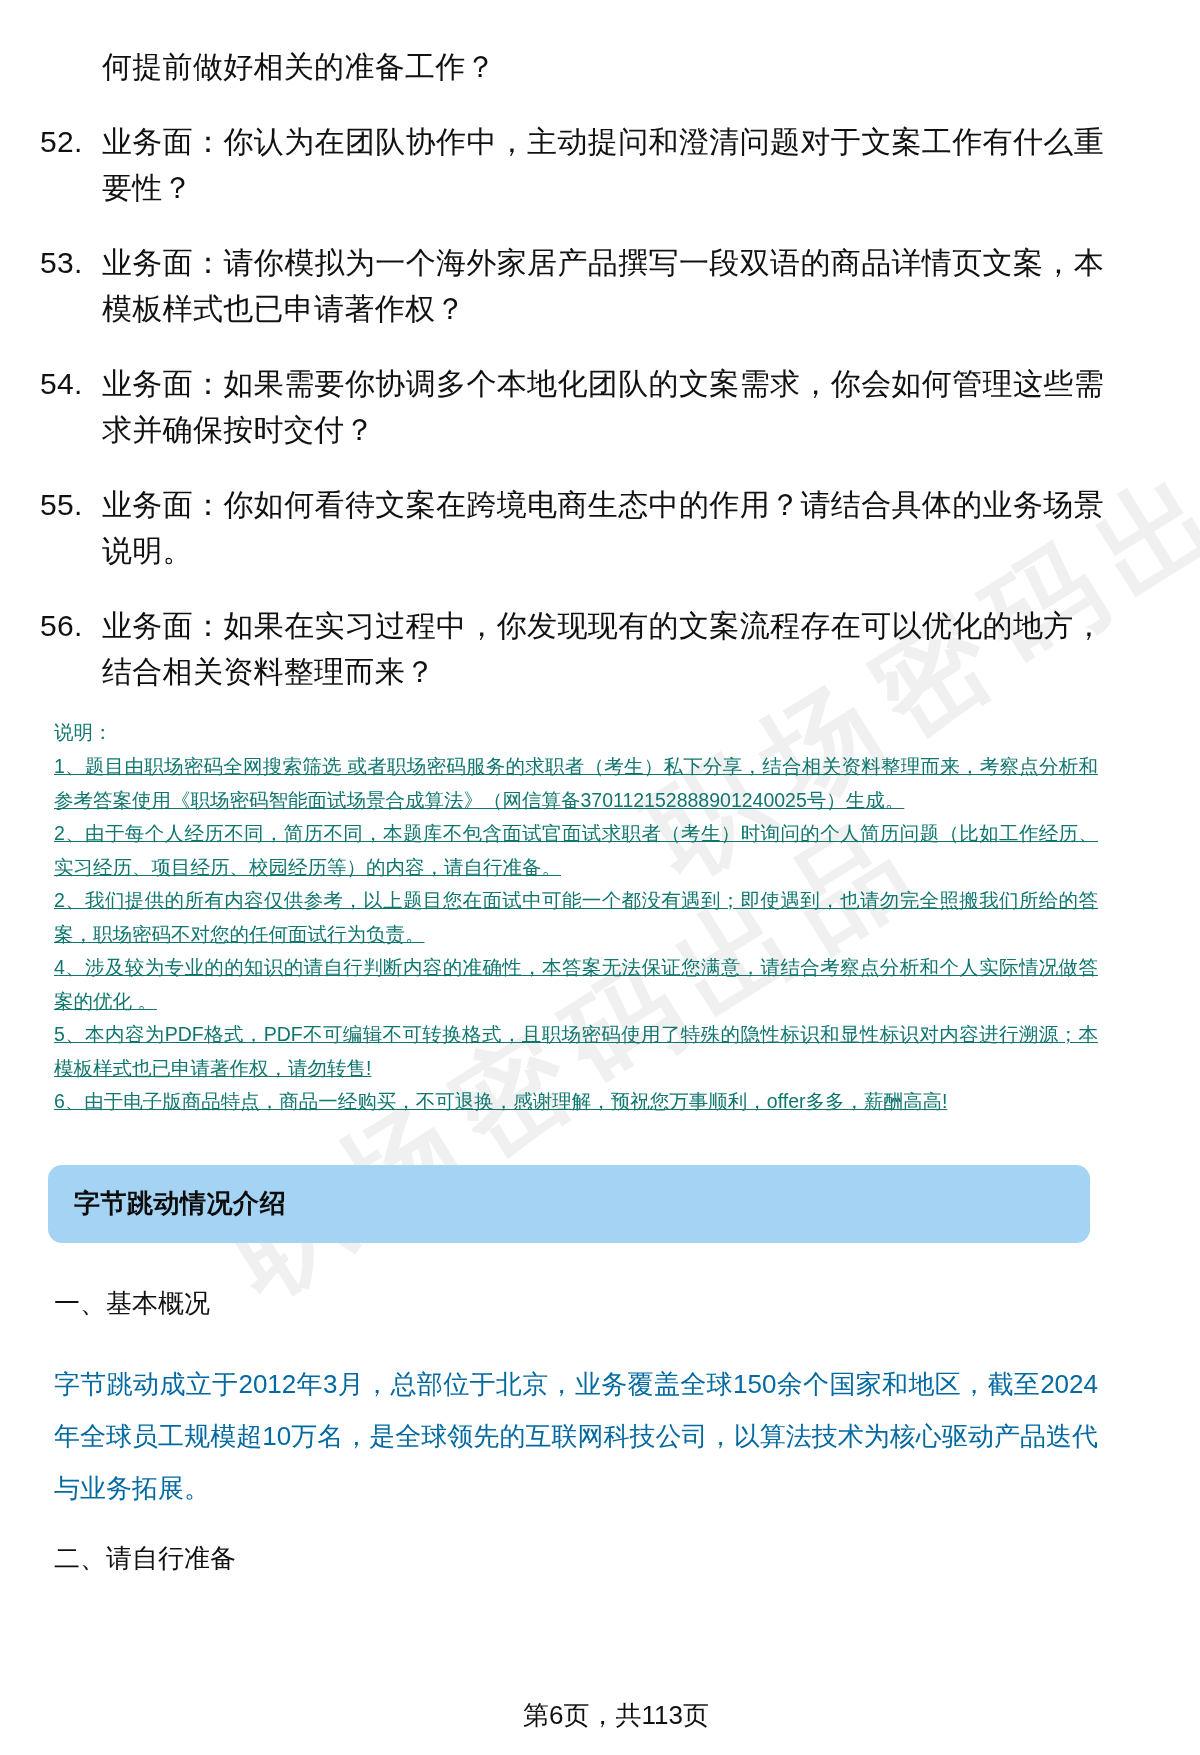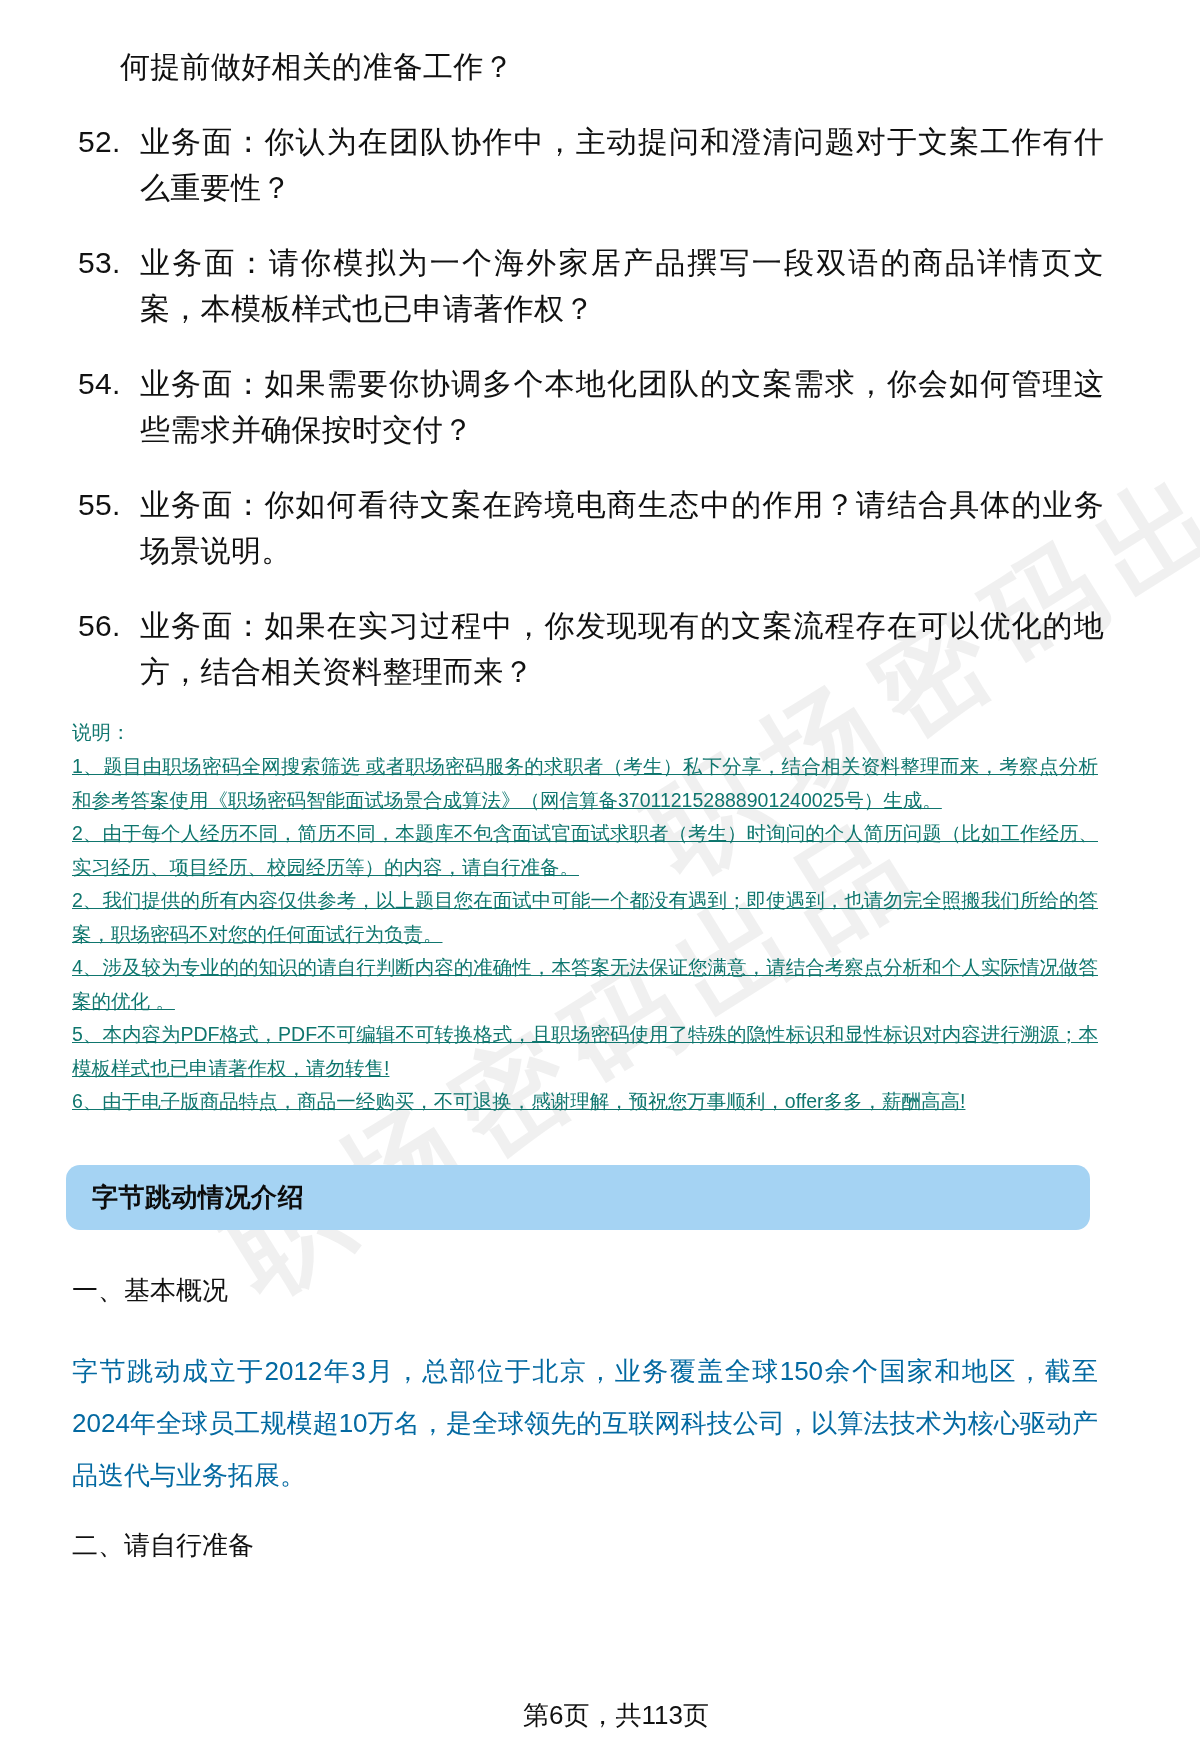--- a/index.html
+++ b/index.html
@@ -40,21 +40,21 @@
     letter-spacing: 0.18em;
     transform-origin: center center;
   }
   .wm-a { left: 600px; top: 560px; font-size: 112px; transform: rotate(-32deg); }
   .wm-b { left: 180px; top: 980px; font-size: 112px; transform: rotate(-32deg); }
 
   
   .content {
     position: relative;
     z-index: 2;
-    padding: 0 96px 0 58px;
+    padding: 0 96px 0 40px;
   }
 
   
   .q-continue {
     font-size: 30px;
     line-height: 1.55;
     color: #111;
     margin: 0;
     padding: 44px 0 0 62px;
     letter-spacing: 0.01em;
@@ -72,21 +72,20 @@
     color: #111;
     margin-top: 28px;
     letter-spacing: 0.01em;
   }
   .q-num {
     flex: 0 0 62px;
     text-align: left;
     padding-left: 0px;
     font-size: 30px;
     color: #111;
-    margin-left: 20px;
   }
   .q-text {
     flex: 1 1 auto;
     text-align: justify;
     text-justify: inter-ideograph;
   }
 
   
   .notes {
     margin-top: 20px;
@@ -105,21 +104,21 @@
     text-justify: inter-ideograph;
     text-decoration: underline;
   }
 
   
   .banner {
     margin: 46px 0 0 8px;
     margin-right: 14px;
     background: #a5d3f3;
     border-radius: 14px;
-    height: 65px;
+    height: 78px;
     display: flex;
     align-items: center;
     padding: 0 26px;
   }
   .banner-title {
     font-size: 26px;
     font-weight: 700;
     color: #0c0c0c;
     letter-spacing: 0.02em;
   }

